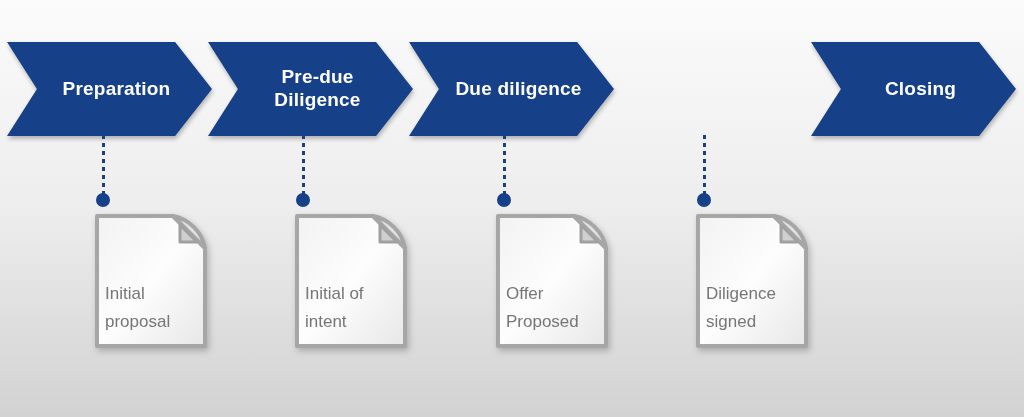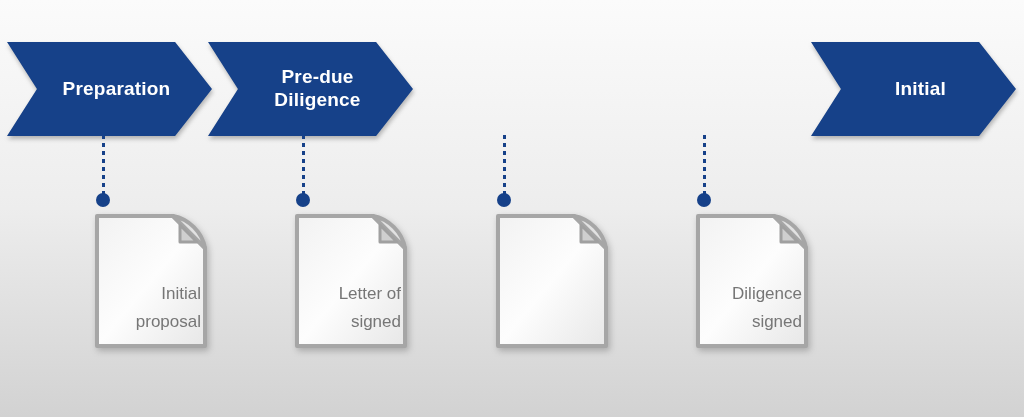--- a/index.html
+++ b/index.html
@@ -86,41 +86,45 @@
     filter: drop-shadow(2px 3px 3px rgba(80,80,80,0.35));
   }
   .doc-label {
     position: absolute;
     left: 13px;
     bottom: 15px;
     width: 96px;
     color: #767676;
     font-size: 17px;
     line-height: 28px;
-    text-align: right;
   }
 </style>
 </head>
 <body>
 
 <div class="stage">
 
   <div class="arrow-wrap" style="left:7px">
     <div class="arrow">
       <span class="arrow-label">Preparation</span>
     </div>
   </div>
   <div class="arrow-wrap" style="left:208px">
     <div class="arrow">
       <span class="arrow-label">Pre-due Diligence</span>
     </div>
   </div>
+  <div class="arrow-wrap" style="left:409px">
+    <div class="arrow">
+      <span class="arrow-label">Due diligence</span>
+    </div>
+  </div>
   <div class="arrow-wrap" style="left:811px">
     <div class="arrow">
-      <span class="arrow-label">Initial</span>
+      <span class="arrow-label">Closing</span>
     </div>
   </div>
 
   <div class="connector" style="left:96px">
     <div class="dash-line"></div>
     <div class="dot"></div>
   </div>
   <div class="connector" style="left:296px">
     <div class="dash-line"></div>
     <div class="dot"></div>
@@ -156,36 +160,37 @@
         <linearGradient id="pg2" x1="0" y1="0" x2="1" y2="1">
           <stop offset="0" stop-color="#f2f2f2"></stop>
           <stop offset="0.5" stop-color="#fdfdfd"></stop>
           <stop offset="1" stop-color="#e7e7e7"></stop>
         </linearGradient>
       </defs>
       <path d="M5,5 H81 L113,37 V135 H5 Z" fill="url(#pg2)" stroke="#a6a6a6" stroke-width="4" stroke-linejoin="round"></path>
       <path d="M81,5 C97,8 110,21 113,37 Z" fill="#e2e2e2" stroke="#a6a6a6" stroke-width="4" stroke-linejoin="round"></path>
       <path d="M88,14 L105,31 H88 Z" fill="#cfcfcf" stroke="#a0a0a0" stroke-width="3" stroke-linejoin="round"></path>
     </svg>
-    <div class="doc-label">Letter of signed</div>
+    <div class="doc-label">Initial of intent</div>
   </div>
 
   <div class="doc" style="left:493px">
     <svg width="118" height="140" viewBox="0 0 118 140">
       <defs>
         <linearGradient id="pg3" x1="0" y1="0" x2="1" y2="1">
           <stop offset="0" stop-color="#f2f2f2"></stop>
           <stop offset="0.5" stop-color="#fdfdfd"></stop>
           <stop offset="1" stop-color="#e7e7e7"></stop>
         </linearGradient>
       </defs>
       <path d="M5,5 H81 L113,37 V135 H5 Z" fill="url(#pg3)" stroke="#a6a6a6" stroke-width="4" stroke-linejoin="round"></path>
       <path d="M81,5 C97,8 110,21 113,37 Z" fill="#e2e2e2" stroke="#a6a6a6" stroke-width="4" stroke-linejoin="round"></path>
       <path d="M88,14 L105,31 H88 Z" fill="#cfcfcf" stroke="#a0a0a0" stroke-width="3" stroke-linejoin="round"></path>
     </svg>
+    <div class="doc-label">Offer Proposed</div>
   </div>
 
   <div class="doc" style="left:693px">
     <svg width="118" height="140" viewBox="0 0 118 140">
       <defs>
         <linearGradient id="pg4" x1="0" y1="0" x2="1" y2="1">
           <stop offset="0" stop-color="#f2f2f2"></stop>
           <stop offset="0.5" stop-color="#fdfdfd"></stop>
           <stop offset="1" stop-color="#e7e7e7"></stop>
         </linearGradient>

